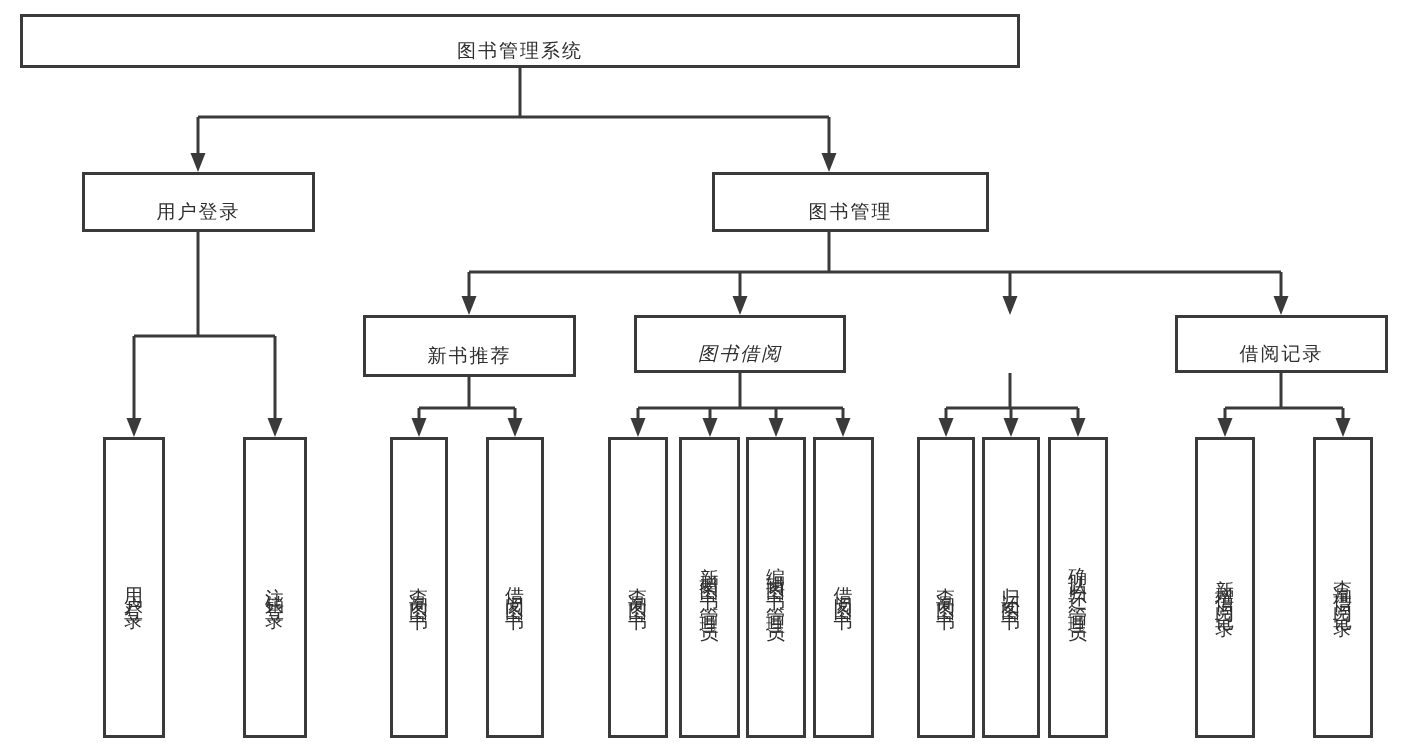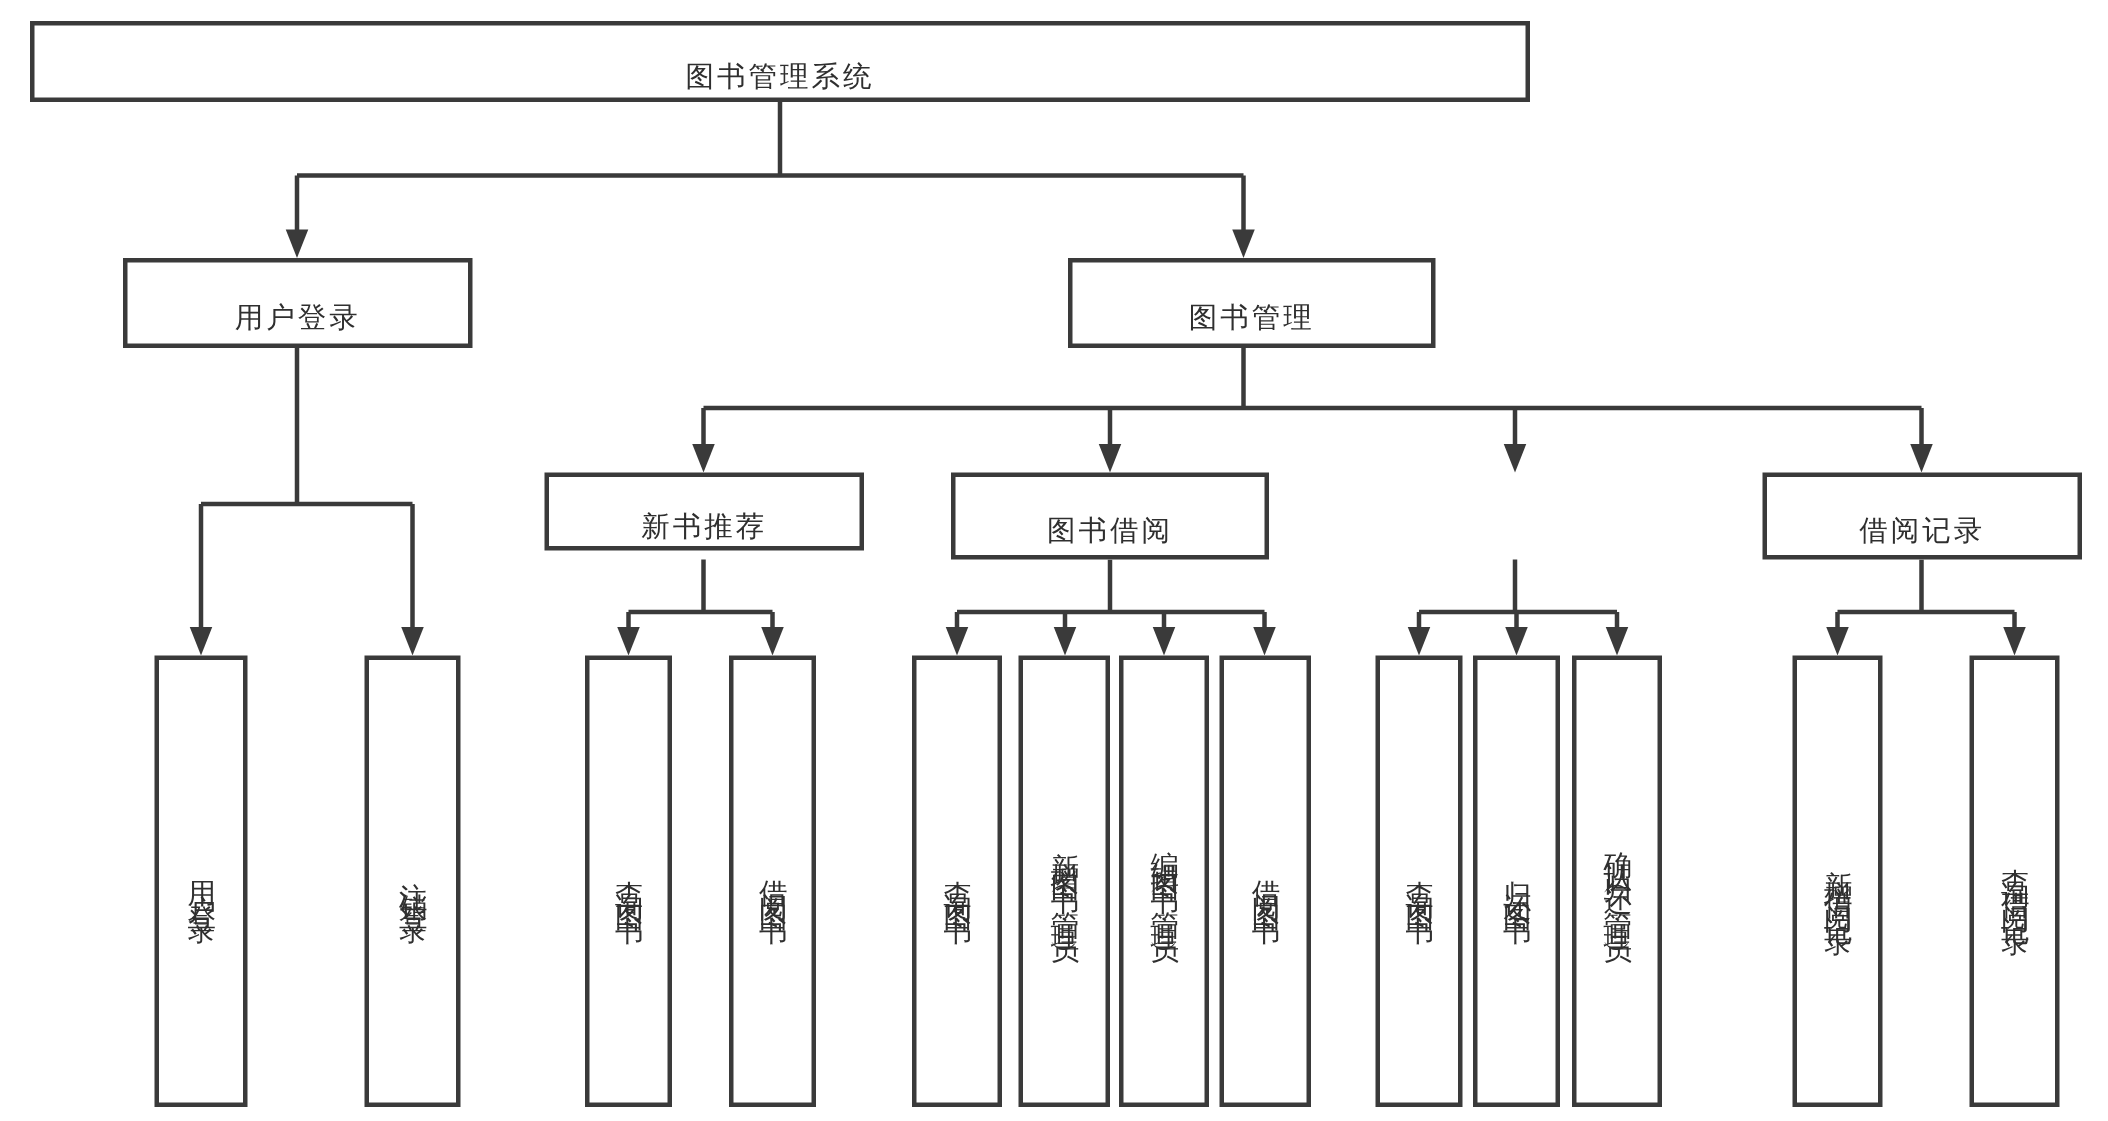--- a/index.html
+++ b/index.html
@@ -122,28 +122,28 @@
     </g>
   </svg>
 
   <div class="node h" style="left:20px; top:14px; width:1000px; height:54px;">
     <span>图书管理系统</span>
   </div>
 
   <div class="node h" style="left:82px; top:172px; width:233px; height:60px;">
     <span>用户登录</span>
   </div>
-  <div class="node h" style="left:712px; top:172px; width:245px; height:60px;">
+  <div class="node h" style="left:712px; top:172px; width:277px; height:60px;">
     <span>图书管理</span>
   </div>
 
-  <div class="node h" style="left:363px; top:315px; width:213px; height:52px;">
+  <div class="node h" style="left:363px; top:315px; width:213px; height:62px;">
     <span>新书推荐</span>
   </div>
-  <div class="node h" style="left:634px; top:315px; width:212px; height:58px;">
+  <div class="node h" style="left:634px; top:315px; width:212px; height:58px;font-style:italic;">
     <span>图书借阅</span>
   </div>
   <div class="node h" style="left:1175px; top:315px; width:213px; height:58px;">
     <span>借阅记录</span>
   </div>
 
   <div class="node v" style="left:103px; top:437px; width:62px; height:301px;">
     <span>用户登录</span>
   </div>
   <div class="node v" style="left:243px; top:437px; width:64px; height:301px;">

